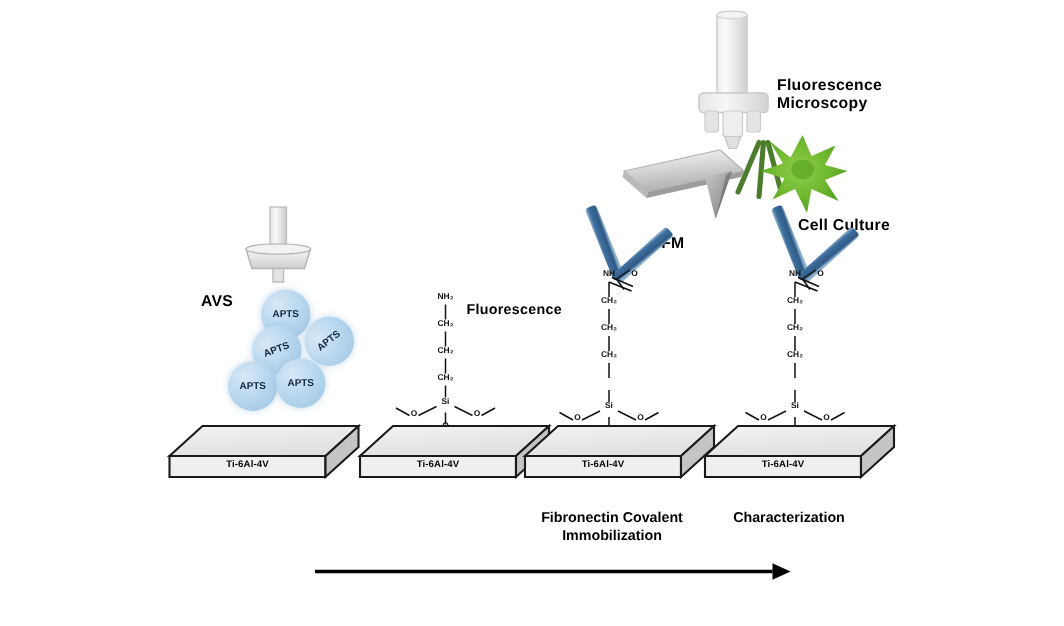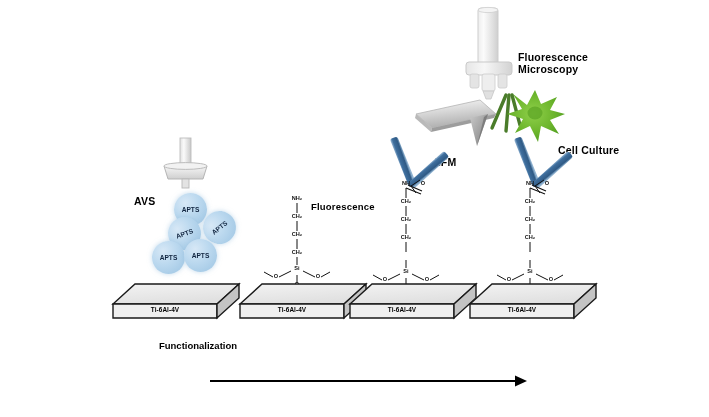--- a/index.html
+++ b/index.html
@@ -80,21 +80,21 @@
           <stop offset="0%" stop-color="#8fd04a"></stop>
           <stop offset="55%" stop-color="#6fb72e"></stop>
           <stop offset="100%" stop-color="#4e9c1f"></stop>
         </radialGradient>
       </defs>
       <path d="M8 6 L22 17 L30 2 L36 16 L52 9 L45 22 L60 26 L45 32 L54 46 L36 38 L33 54 L25 38 L10 45 L18 31 L2 26 L17 21 Z" fill="url(#gCell)"></path>
       <ellipse cx="30" cy="25" rx="7.5" ry="6.5" fill="#5da526" opacity=".75"></ellipse>
     </svg>
   </div>
 
-  <div class="abs lbl" style="left:558px;top:112px;font-size:10.5px;">Cell Culture</div>
+  <div class="abs lbl" style="left:532px;top:112px;font-size:10.5px;">Cell Culture</div>
 
   <div class="abs" style="left:408px;top:98px;">
     <svg width="98" height="55" viewBox="0 0 98 55">
       <defs>
         <linearGradient id="gLev" x1="0" y1="0" x2="0.3" y2="1">
           <stop offset="0%" stop-color="#fbfbfb"></stop>
           <stop offset="45%" stop-color="#d9d9d9"></stop>
           <stop offset="100%" stop-color="#aeaeae"></stop>
         </linearGradient>
         <linearGradient id="gTip" x1="0" y1="0" x2="1" y2="1">
@@ -295,21 +295,23 @@
 
   <div class="abs" style="left:470px;top:282px;">
     <svg width="128" height="46" viewBox="0 0 128 46">
       <path d="M22 2 L126 2 L104 22 L0 22 Z" fill="url(#gTop)" stroke="#1a1a1a" stroke-width="1.4"></path>
       <path d="M0 22 L104 22 L104 36 L0 36 Z" fill="#efefef" stroke="#1a1a1a" stroke-width="1.4"></path>
       <path d="M104 22 L126 2 L126 16 L104 36 Z" fill="#c4c4c4" stroke="#1a1a1a" stroke-width="1.4"></path>
     </svg>
     <div class="slabtxt abs" style="left:0px;top:24px;width:104px;">Ti-6Al-4V</div>
   </div>
 
-  <div class="abs caption" style="left:128px;top:340px;width:140px;">Functionalization</div>
+  <div class="abs caption" style="left:352px;top:340px;width:112px;">Fibronectin Covalent
+Immobilization</div>
+  <div class="abs caption" style="left:470px;top:340px;width:112px;">Characterization</div>
 
   <div class="abs" style="left:210px;top:374px;">
     <svg width="318" height="14" viewBox="0 0 318 14">
       <line x1="0" y1="7" x2="305" y2="7" stroke="#000" stroke-width="2.2"></line>
       <path d="M305 1.5 L317 7 L305 12.5 Z" fill="#000"></path>
     </svg>
   </div>
 
 </div>
 

